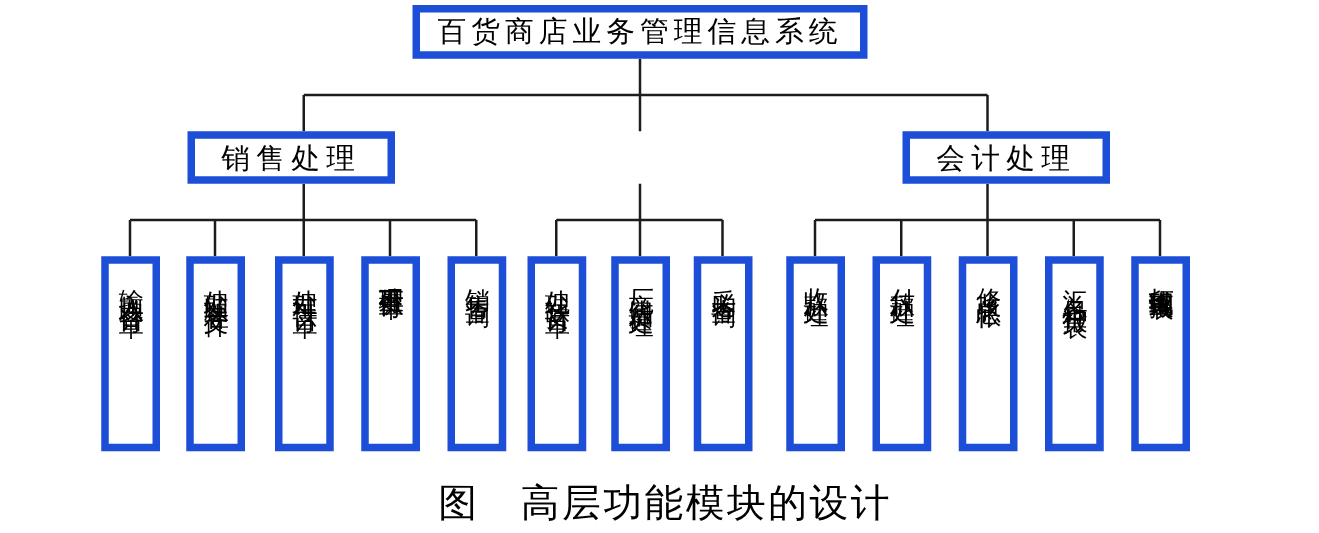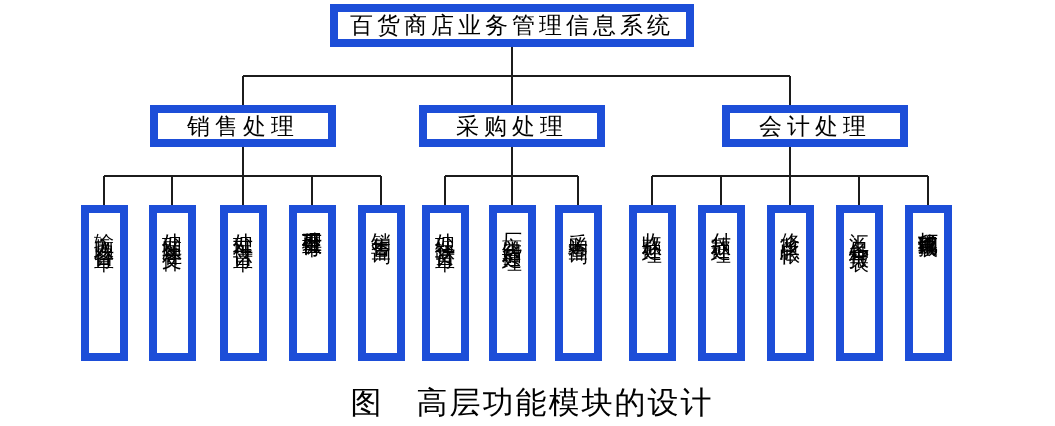--- a/index.html
+++ b/index.html
@@ -18,29 +18,29 @@
   .connectors {
     position: absolute;
     left: 0;
     top: 0;
     width: 1055px;
     height: 426px;
   }
   .box {
     position: absolute;
     box-sizing: border-box;
-    border: 8px solid #1d4ed8;
+    border: 6px solid #1d4ed8;
     background: #ffffff;
     color: #000000;
     display: flex;
     align-items: center;
     justify-content: center;
   }
   .hbox {
-    width: 186px;
+    width: 166px;
     height: 42px;
     top: 105px;
     font-size: 23px;
     letter-spacing: 5px;
     white-space: nowrap;
   }
   .rootbox {
     left: 330px;
     top: 4px;
     width: 364px;
@@ -116,23 +116,20 @@
     </g>
   </svg>
 
   <div class="box rootbox">
     <span>百货商店业务管理信息系统</span>
   </div>
 
   <div class="box hbox" style="left:150px">
     <span>销售处理</span>
   </div>
-  <div class="box hbox" style="left:419px">
-    <span>采购处理</span>
-  </div>
   <div class="box hbox" style="left:722px">
     <span>会计处理</span>
   </div>
 
   <div class="box leaf" style="left:81px">
     <span class="vtext">输入顾客订单</span>
   </div>
   <div class="box leaf" style="left:149px">
     <span class="vtext">处理顾客文件</span>
   </div>

